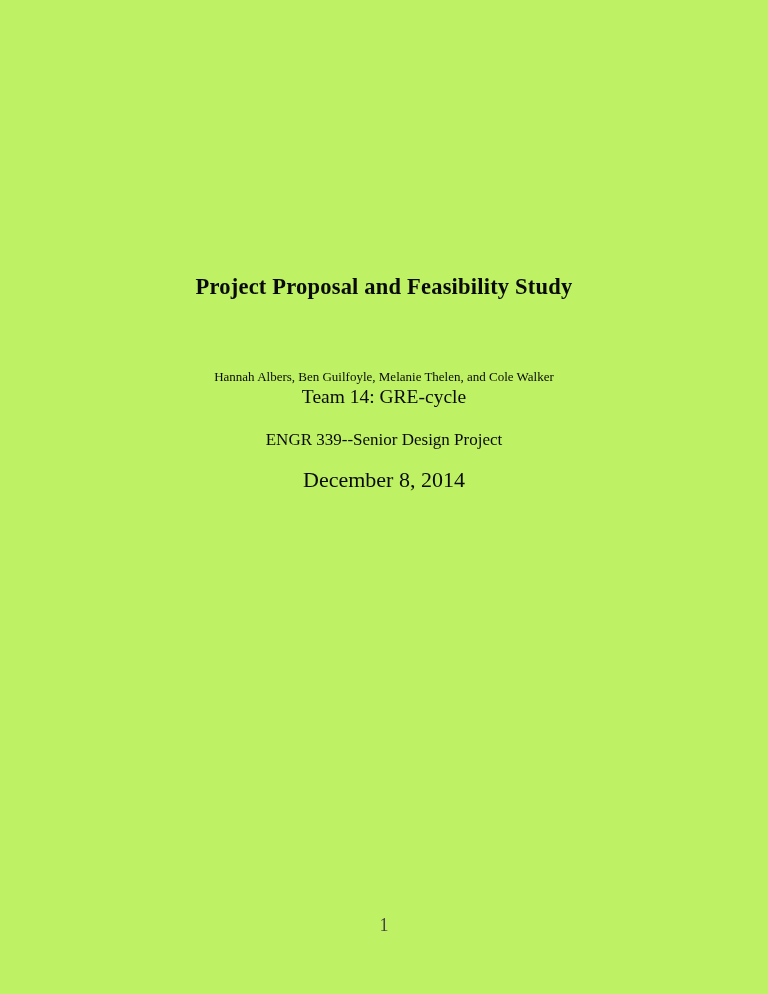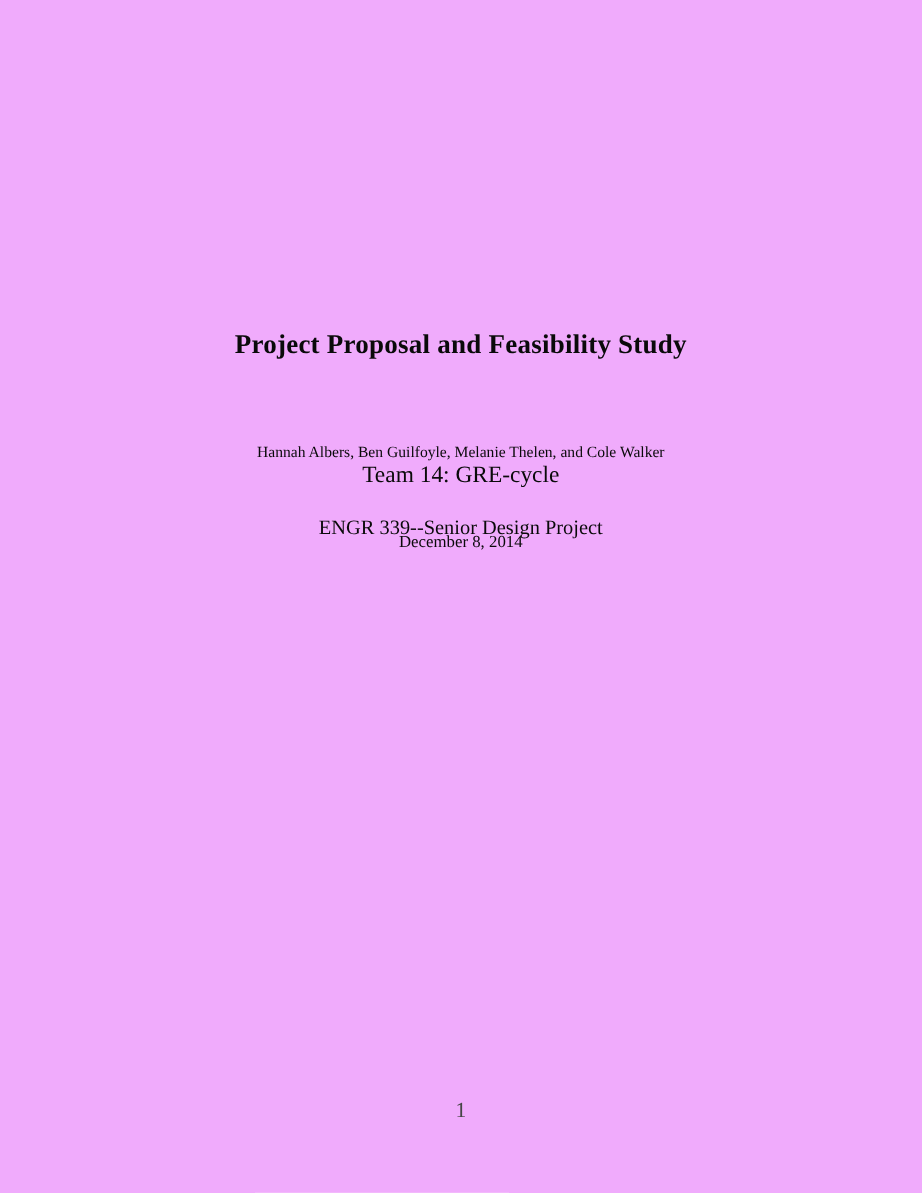--- a/index.html
+++ b/index.html
@@ -10,21 +10,21 @@
     width: 768px;
     height: 994px;
     background: #ffffff;
     font-family: "Liberation Serif", "DejaVu Serif", serif;
     position: relative;
     overflow: hidden;
   }
   .page {
     position: absolute;
     inset: 0;
-    background: #f0abfc;
+    background: #bef264;
   }
   .line {
     position: absolute;
     left: 0;
     right: 0;
     text-align: center;
     line-height: 1;
     white-space: nowrap;
     color: #0a0a0a;
   }
@@ -41,22 +41,22 @@
   }
   .authors-line {
     top: 370px;
     font-size: 13px;
   }
   .course-line {
     top: 431px;
     font-size: 17px;
   }
   .date-line {
-    top: 446px;
-    font-size: 14px;
+    top: 469px;
+    font-size: 22px;
   }
   .page-number {
     top: 916px;
     font-size: 18px;
     color: #454545;
   }
 </style>
 </head>
 <body>
 

